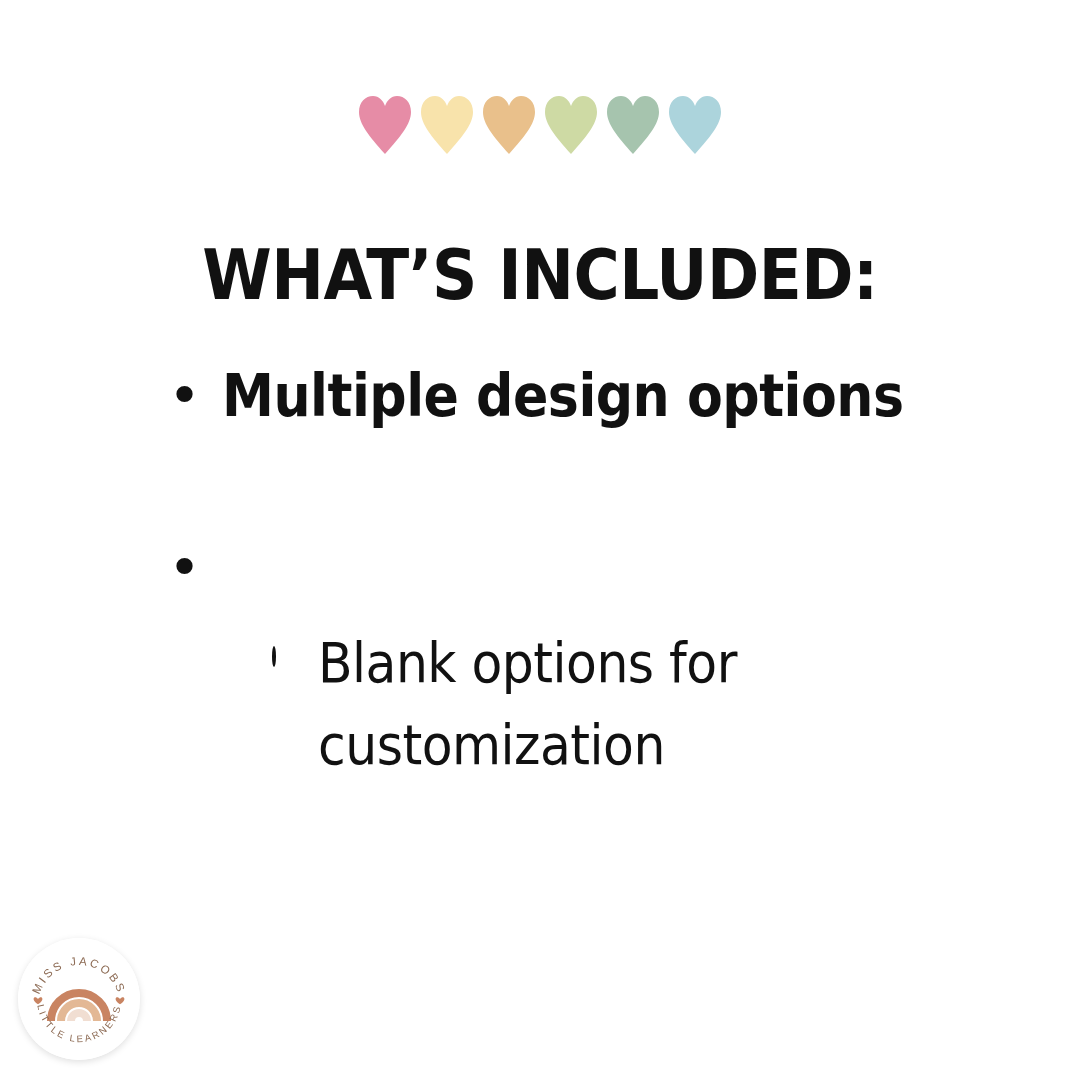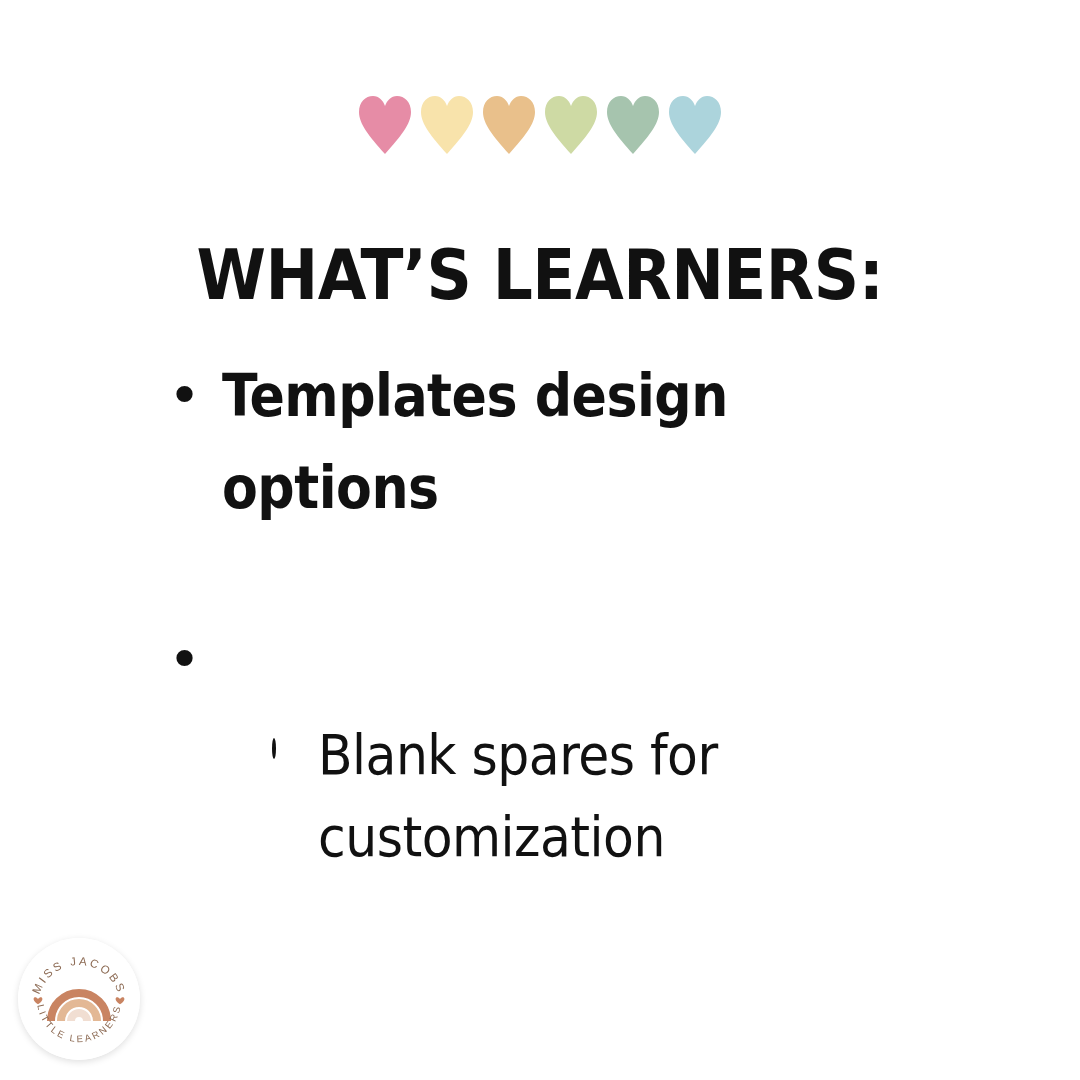--- a/index.html
+++ b/index.html
@@ -149,40 +149,40 @@
     <path d="M26 58 C 10 40 0 28 0 16 C 0 6 6.5 0 14 0 C 20 0 24 4.5 26 10 C 28 4.5 32 0 38 0 C 45.5 0 52 6 52 16 C 52 28 42 40 26 58 Z" fill="#CEDAA4"></path>
   </svg>
   <svg class="heart-icon" viewBox="0 0 52 58">
     <path d="M26 58 C 10 40 0 28 0 16 C 0 6 6.5 0 14 0 C 20 0 24 4.5 26 10 C 28 4.5 32 0 38 0 C 45.5 0 52 6 52 16 C 52 28 42 40 26 58 Z" fill="#A6C4AE"></path>
   </svg>
   <svg class="heart-icon" viewBox="0 0 52 58">
     <path d="M26 58 C 10 40 0 28 0 16 C 0 6 6.5 0 14 0 C 20 0 24 4.5 26 10 C 28 4.5 32 0 38 0 C 45.5 0 52 6 52 16 C 52 28 42 40 26 58 Z" fill="#ACD4DC"></path>
   </svg>
 </div>
 
-<div id="page-title">WHAT’S LEARNERS:</div>
+<div id="page-title">WHAT’S INCLUDED:</div>
 
 <div id="included-list">
 
   <div class="bullet-row">
     <span class="bullet-marker">•</span>
-    <span class="bullet-text">Templates design options</span>
+    <span class="bullet-text">Multiple design options</span>
   </div>
 
   <div class="bullet-gap"></div>
 
   <div class="bullet-row">
     <span class="bullet-marker">•</span>
   </div>
 
   <div class="subbullet-row">
     <span class="subbullet-marker">
       <span class="ring"></span>
     </span>
-    <span class="subbullet-text">Blank spares for customization</span>
+    <span class="subbullet-text">Blank options for customization</span>
   </div>
 
 </div>
 
 <div id="logo-badge">
   <svg viewBox="0 0 122 122">
     <defs>
       <path id="arcTop" d="M 20 68 A 41 41 0 0 1 102 68" fill="none"></path>
       <path id="arcBottom" d="M 19 62 A 42 42 0 0 0 103 62" fill="none"></path>
     </defs>

